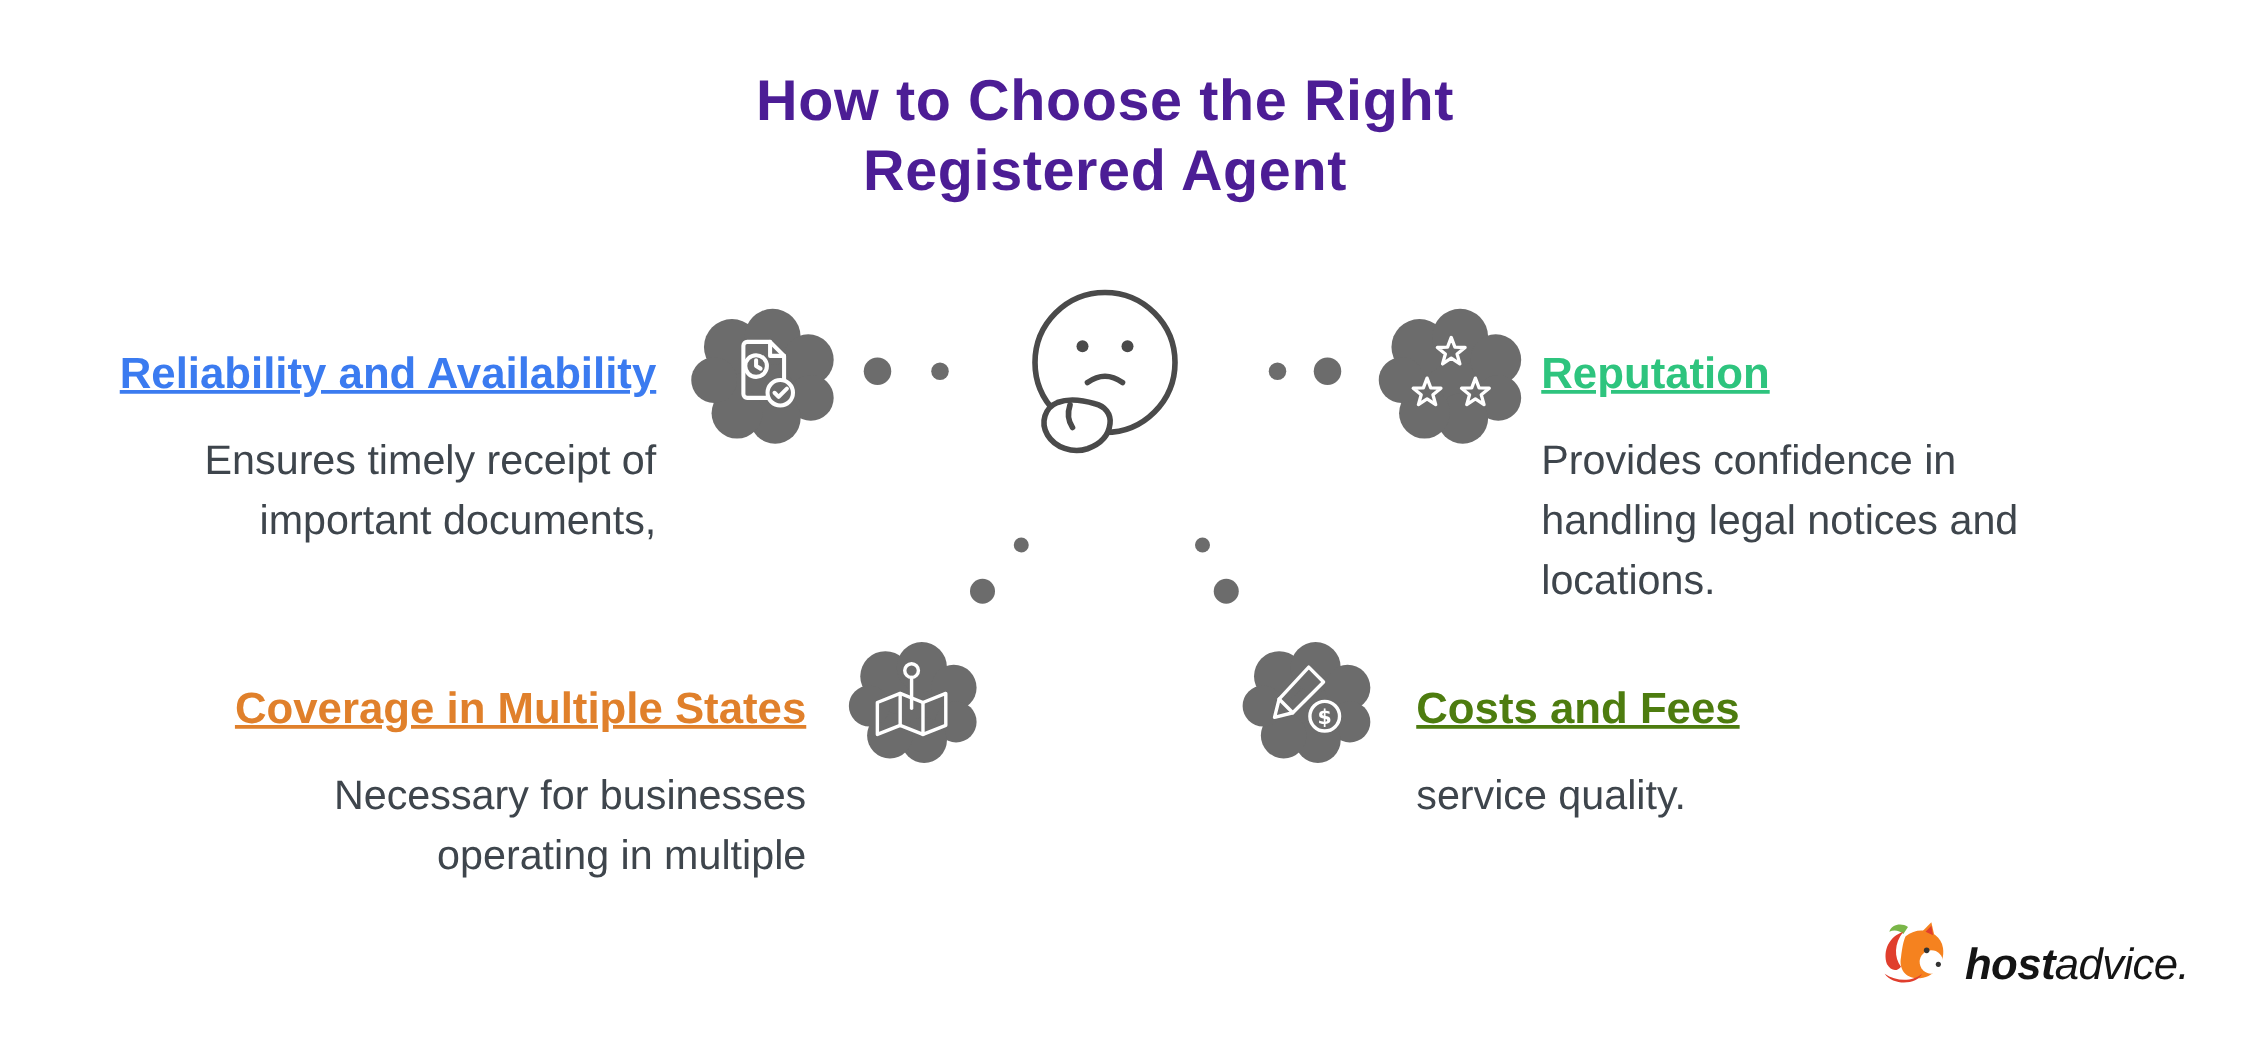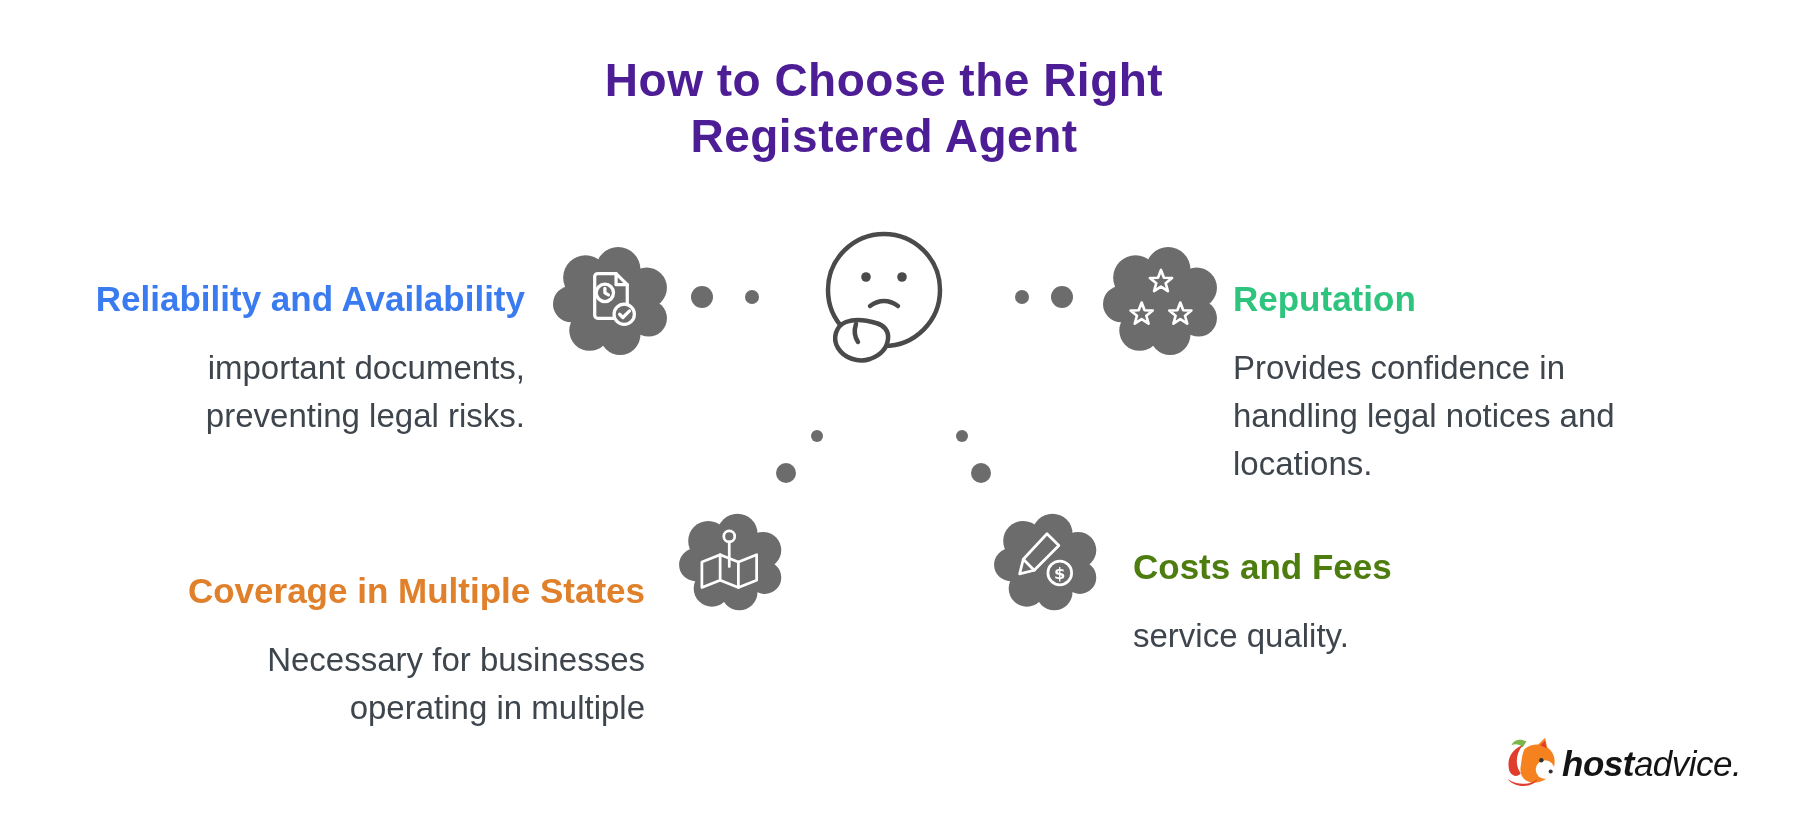--- a/index.html
+++ b/index.html
@@ -16,26 +16,26 @@
     position:absolute; left:884px; top:52px;
     transform:translateX(-50%);
     text-align:center;
     font-size:46px; font-weight:700; color:#4c1d95;
     line-height:1.22; white-space:nowrap;
     letter-spacing:0.5px;
   }
 
   
   .section { position:absolute; }
-  .heading { font-size:35px; font-weight:700; line-height:42px; margin-bottom:24px; white-space:nowrap; }
+  .heading { font-size:35px; font-weight:700; line-height:42px; margin-bottom:24px; white-space:nowrap;text-decoration:underline; }
   .body-line { font-size:33px; color:#3e454c; line-height:48px; white-space:nowrap; }
 
   .sec-tl { left:40px;   top:278px; width:485px; text-align:right; }
   .sec-tr { left:1233px; top:278px; width:520px; text-align:left; }
-  .sec-bl { left:145px;  top:546px; width:500px; text-align:right;margin-top:24px; }
+  .sec-bl { left:145px;  top:546px; width:500px; text-align:right; }
   .sec-br { left:1133px; top:546px; width:540px; text-align:left; }
 
   .h-blue   { color:#3b7bf0; }
   .h-green  { color:#2ec47e; }
   .h-orange { color:#e0802b; }
   .h-olive  { color:#4d7c0f; }
 
   
   .dot { position:absolute; border-radius:50%; background:#6c6c6c; }
   .dot-1 { left:691px;  top:286px; width:22px; height:22px; }
@@ -53,40 +53,40 @@
   .blob-tr { left:1100px; top:243px; width:124px; height:116px; }
   .blob-bl { left:676px; top:510px; width:112px; height:104px; }
   .blob-br { left:991px; top:510px; width:112px; height:104px; }
   .blob svg { width:100%; height:100%; display:block; }
 
   
   .face { position:absolute; left:810px; top:224px; width:148px; height:164px; }
   .face svg { width:100%; height:100%; display:block; }
 
   
-  .logo { position:absolute; left:1504px; top:736px; display:flex; align-items:center; gap:2px; }
+  .logo { position:absolute; left:1504px; top:736px; display:flex; align-items:flex-end; gap:12px; }
   .logo-icon { width:56px; height:56px; }
   .logo-text { font-size:35px; font-style:italic; color:#141414; letter-spacing:-0.5px; white-space:nowrap; }
   .brand-bold { font-weight:800; }
   .brand-light { font-weight:400; }
 </style>
 </head>
 <body>
 
 <div class="canvas">
 
   <div class="title">
     <div>How to Choose the Right</div>
     <div>Registered Agent</div>
   </div>
 
   <div class="section sec-tl">
     <div class="heading h-blue">Reliability and Availability</div>
+    <div class="body-line">Ensures timely receipt of</div>
     <div class="body-line">important documents,</div>
-    <div class="body-line">preventing legal risks.</div>
   </div>
 
   <div class="section sec-tr">
     <div class="heading h-green">Reputation</div>
     <div class="body-line">Provides confidence in</div>
     <div class="body-line">handling legal notices and</div>
     <div class="body-line">locations.</div>
   </div>
 
   <div class="section sec-bl">

